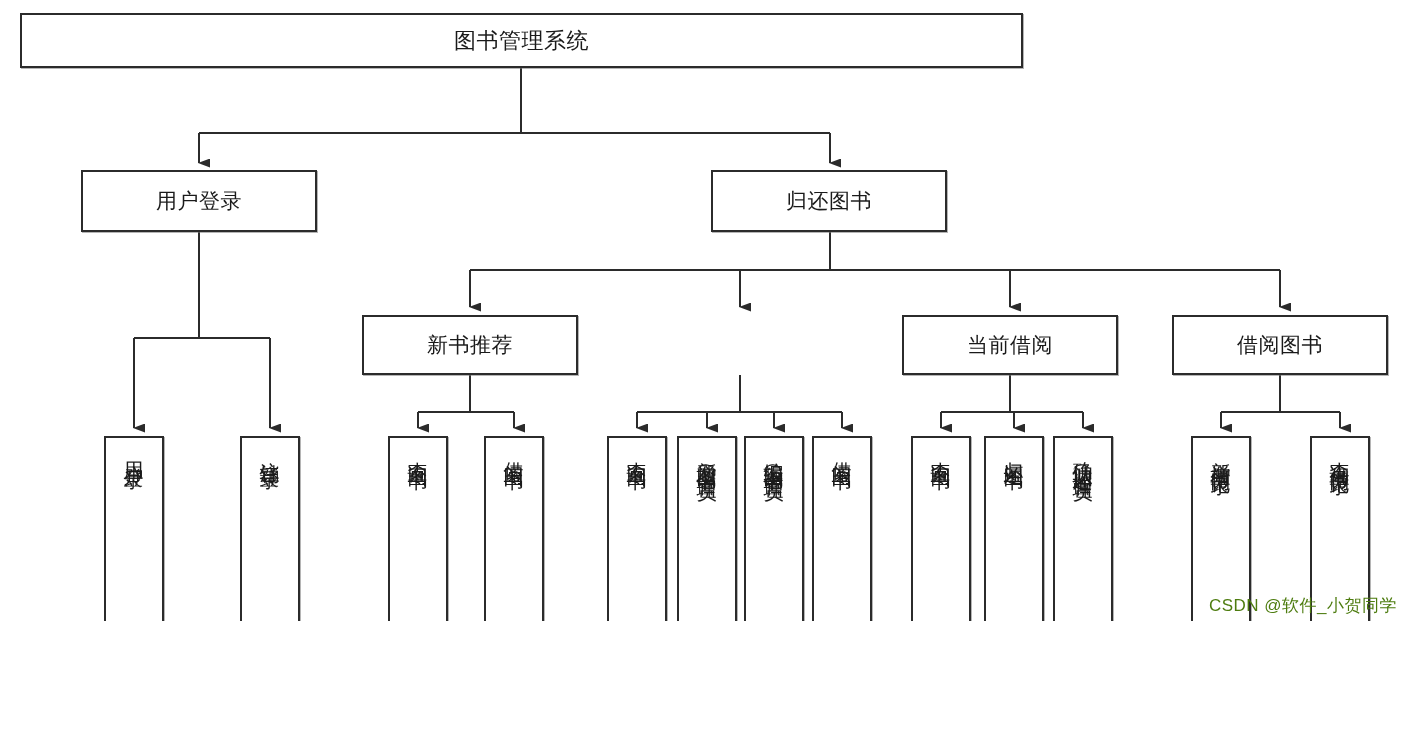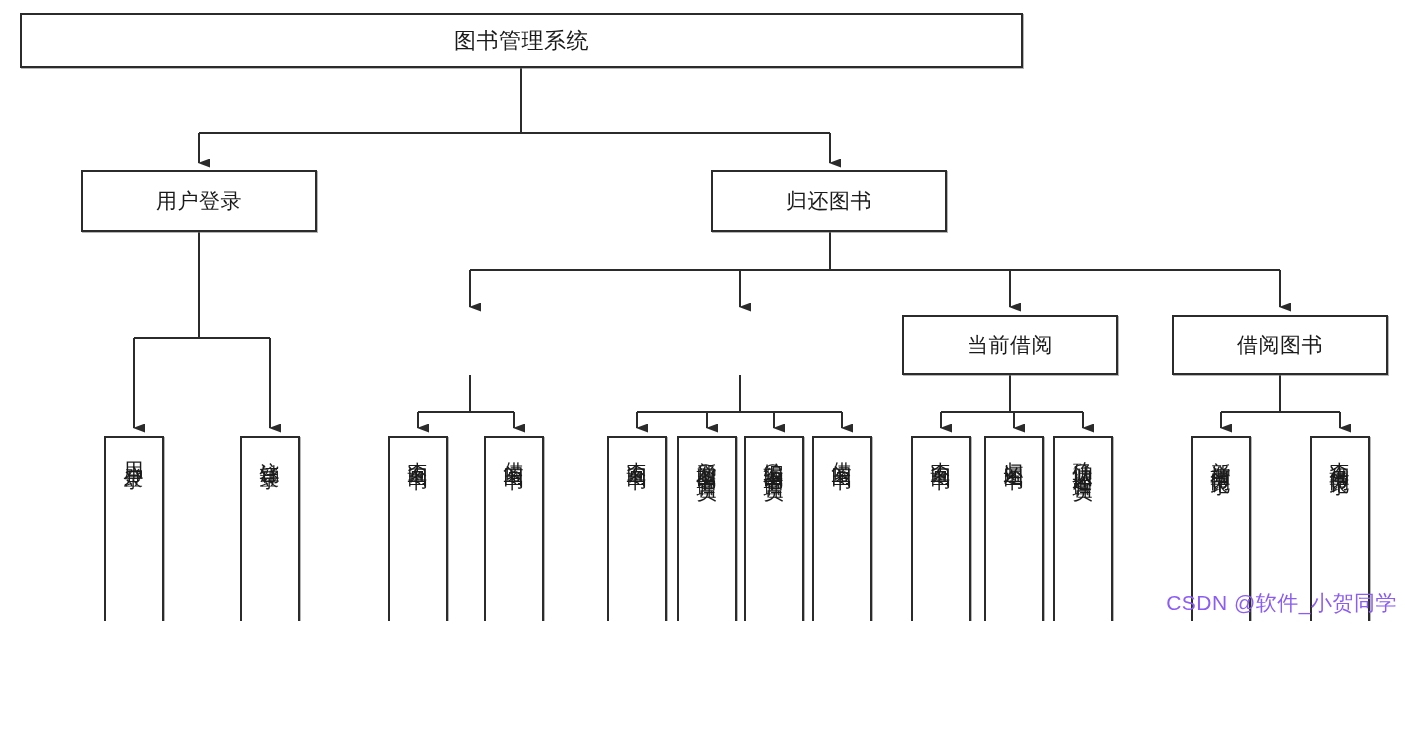--- a/index.html
+++ b/index.html
@@ -63,22 +63,22 @@
     font-size: 20px;
     letter-spacing: 3px;
     line-height: 1.0;
     white-space: nowrap;
     text-align: left;
   }
   .watermark {
     position: absolute;
     right: 8px;
     bottom: 4px;
-    font-size: 21px;
-    color: #8b5cf6;
+    font-size: 17px;
+    color: #4d7c0f;
     letter-spacing: 0.5px;
     z-index: 5;
     white-space: nowrap;
     font-family: "Liberation Sans", "DejaVu Sans", sans-serif;
   }
 </style>
 </head>
 <body>
 
 <div id="diagram-root">
@@ -139,20 +139,23 @@
     <span class="node-label">图书管理系统</span>
   </div>
 
   <div class="node h" style="left:81px; top:170px; width:236px; height:62px;">
     <span class="node-label">用户登录</span>
   </div>
   <div class="node h" style="left:711px; top:170px; width:236px; height:62px;">
     <span class="node-label">归还图书</span>
   </div>
 
+  <div class="node h" style="left:362px; top:315px; width:216px; height:60px;">
+    <span class="node-label">新书推荐</span>
+  </div>
   <div class="node h" style="left:902px; top:315px; width:216px; height:60px;">
     <span class="node-label">当前借阅</span>
   </div>
   <div class="node h" style="left:1172px; top:315px; width:216px; height:60px;">
     <span class="node-label">借阅图书</span>
   </div>
 
   <div class="node v" style="left:104px; top:436px; width:60px; height:298px;">
     <span class="node-label">用户登录</span>
   </div>

